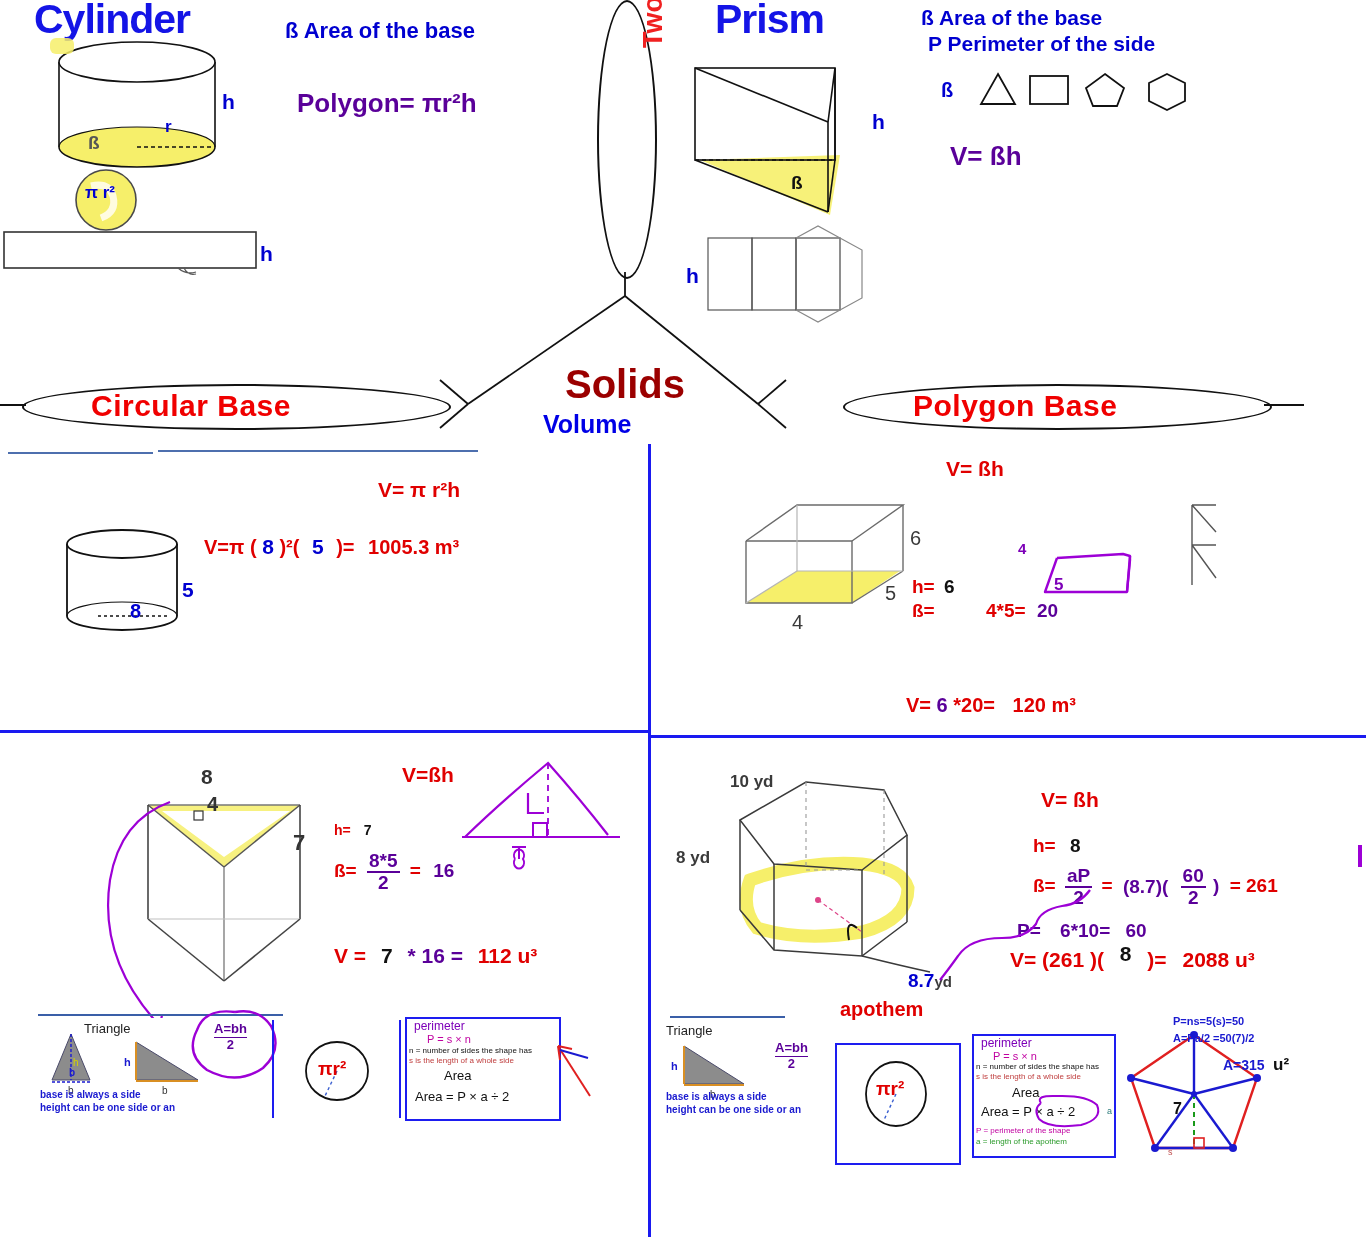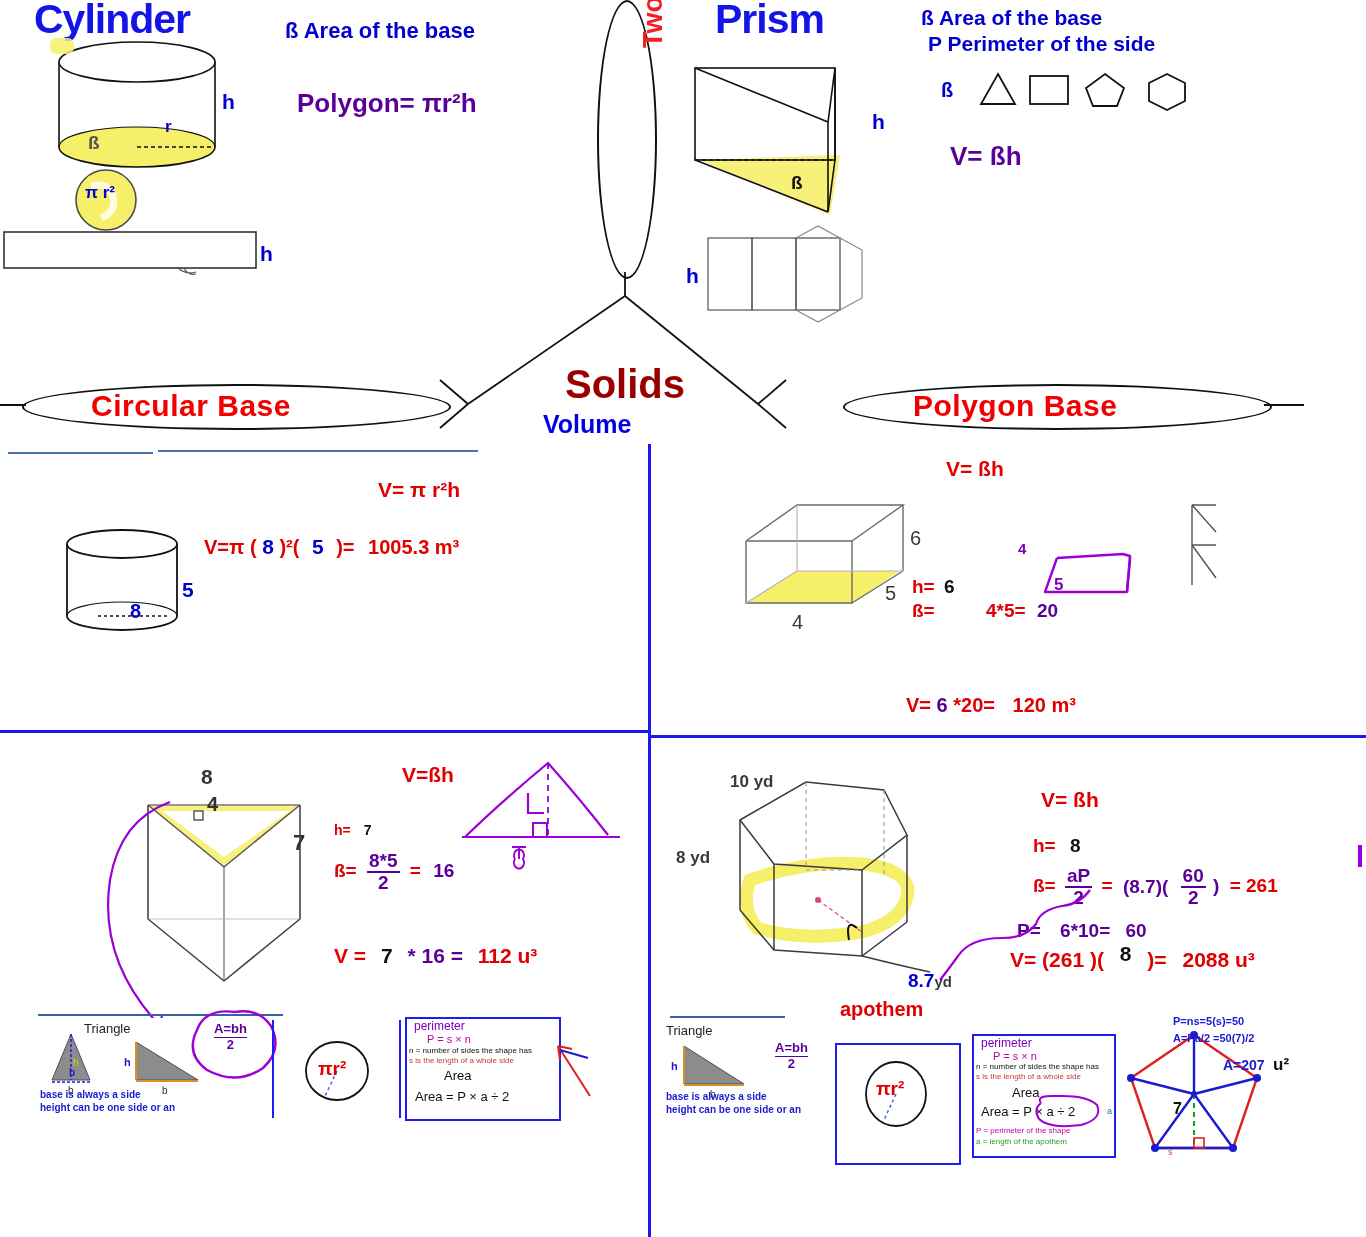--- a/index.html
+++ b/index.html
@@ -493,17 +493,17 @@
   </svg>
 </div>
 <div class="abs" style="left:1107px;top:1106px;font-size:9px;color:#2a7a7a;">a</div>
 <div class="abs black" style="left:1173px;top:1100px;font-size:16px;color:#111;">7</div>
 <div class="abs" style="left:1168px;top:1147px;font-size:9px;color:#c05050;">s</div>
 <div class="abs" style="left:1173px;top:1013px;font-size:11px;color:#1a1ad0;font-weight:bold;line-height:1.55;">
   <div>P=ns=5(s)=50</div>
   <div>A=Pa/2 =50(7)/2</div>
 </div>
 <div class="abs nb" style="left:1223px;top:1055px;">
-  <span style="font-size:14px;color:#1a1ad0;font-weight:bold;">A=207</span>
+  <span style="font-size:14px;color:#1a1ad0;font-weight:bold;">A=315</span>
   <span style="font-size:17px;color:#111;font-weight:bold;padding-left:4px;">u²</span>
 </div>
 
 <div class="abs" style="left:1358px;top:845px;width:4px;height:22px;background:#9d00d6;"></div>
 
 </body></html>

